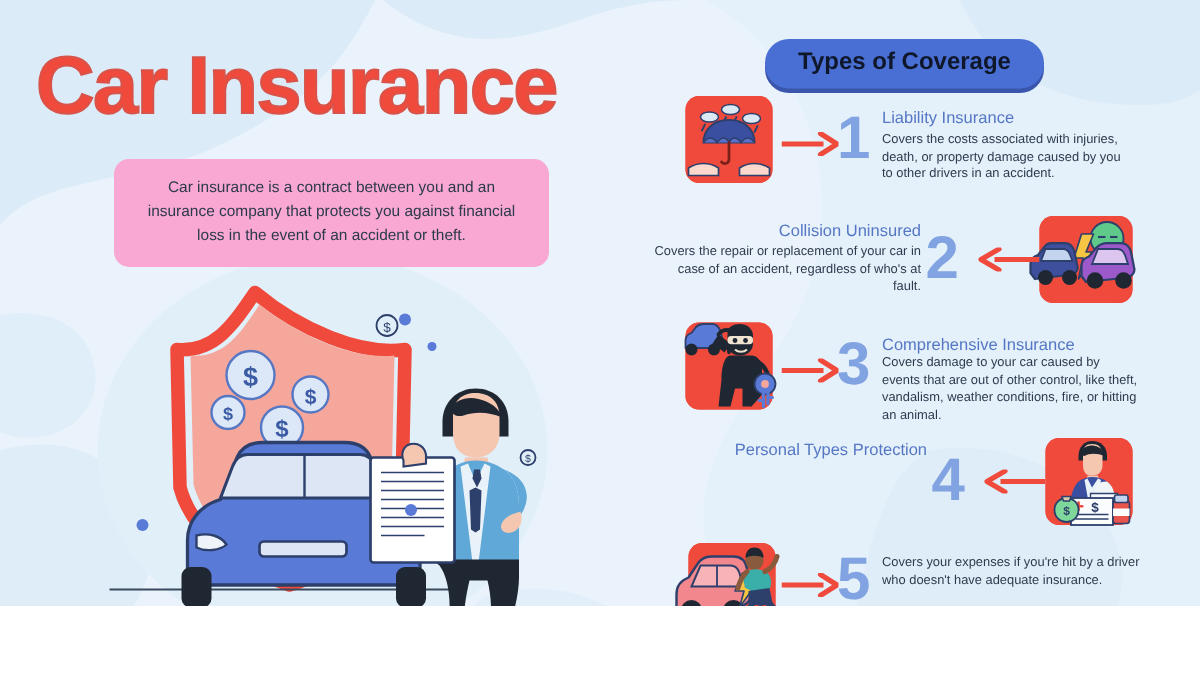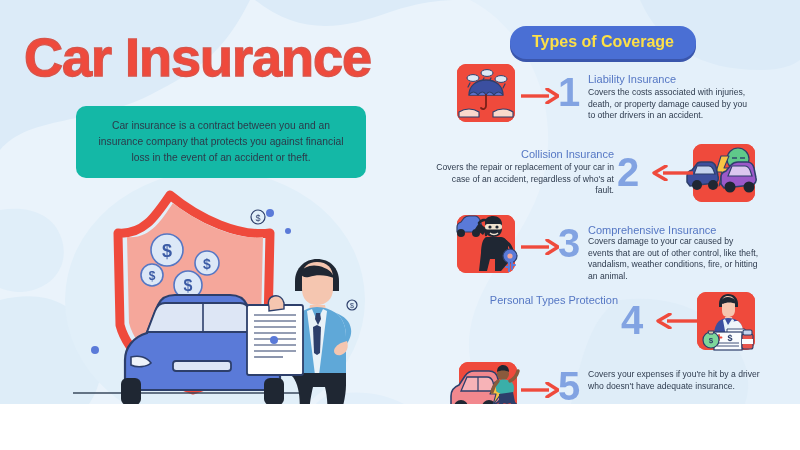--- a/index.html
+++ b/index.html
@@ -22,30 +22,30 @@
     font-size: 54px; font-weight: bold;
     letter-spacing: -1px;
     color: #EF4A3C;
     -webkit-text-stroke: 1.3px #D8544A;
     line-height: 1;
     white-space: nowrap;
   }
   #intro-box {
     position: absolute; left: 76px; top: 106px;
     width: 290px; padding: 12px 14px;
-    background: #14b8a6; border-radius: 10px;
+    background: #f9a8d4; border-radius: 10px;
     text-align: center;
     font-size: 10.3px; line-height: 1.55;
     color: #2C3A4A;
   }
 
   
   #badge {
     position: absolute; left: 510px; top: 26px;
-    background: #4A6FD4; color: #fde047;
+    background: #4A6FD4; color: #0f172a;
     padding: 7px 22px 8px 22px;
     border-radius: 16px;
     font-size: 16px; font-weight: bold;
     box-shadow: 0 3px 0 #3A56AC;
     white-space: nowrap;
   }
   .item { position: absolute; }
   .tile {
     position: absolute;
     width: 58px; height: 58px;
@@ -234,21 +234,21 @@
             <circle cx="56" cy="43" r="5.5" fill="#1F2733"></circle>
         </g>
       </svg>
     </div>
     <svg class="arrow" style="left:651px;top:165px;" width="42" height="16" viewBox="0 0 42 16">
       <line x1="42" y1="8" x2="12" y2="8" stroke="#EF4A3C" stroke-width="3.4"></line>
       <path d="M15,1 L3,8 L15,15" fill="none" stroke="#EF4A3C" stroke-width="3.4" stroke-linecap="round" stroke-linejoin="round"></path>
     </svg>
     <div class="num" style="left:617px;top:152px;">2</div>
     <div class="txt right" style="left:436px;top:148px;width:178px;">
-      <div class="h">Collision Insurance</div>
+      <div class="h">Collision Uninsured</div>
       <div class="b">Covers the repair or replacement of your car in case of an accident, regardless of who's at fault.</div>
     </div>
   </div>
 
   <div class="item">
     <div class="tile" style="left:457px;top:215px;">
       <svg width="58" height="58" viewBox="0 0 58 58">
         <rect width="58" height="58" rx="9" fill="#EF4A3C"></rect>
         <g>
           <path d="M0,17 L0,12 C0,10 1,8 4,7 L7,3 C8,2 10,1 12,1 L18,1 C20,1 22,3 23,5 L25,12 C25,14 24,16 22,17 Z" fill="#5A7AD8" stroke="#2D3F6B" stroke-width="1.2" stroke-linejoin="round"></path>

